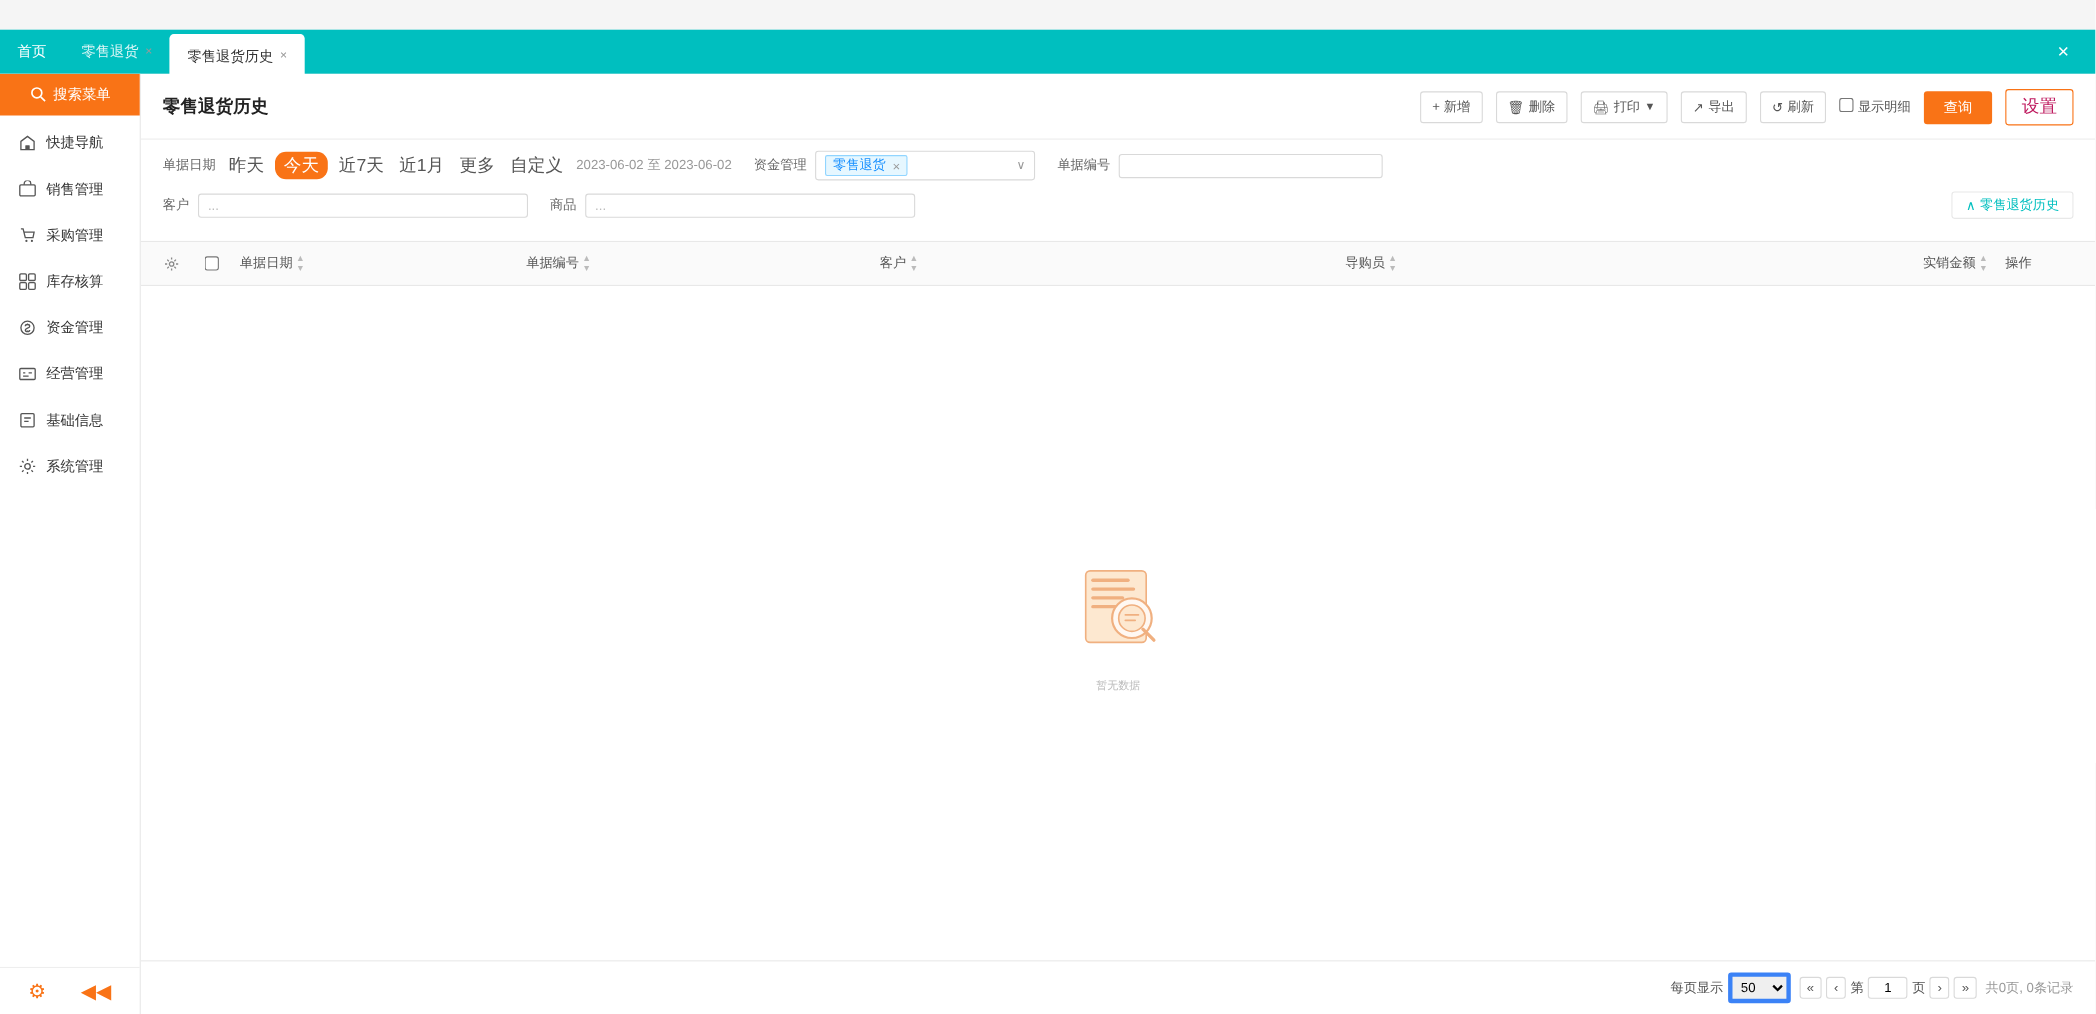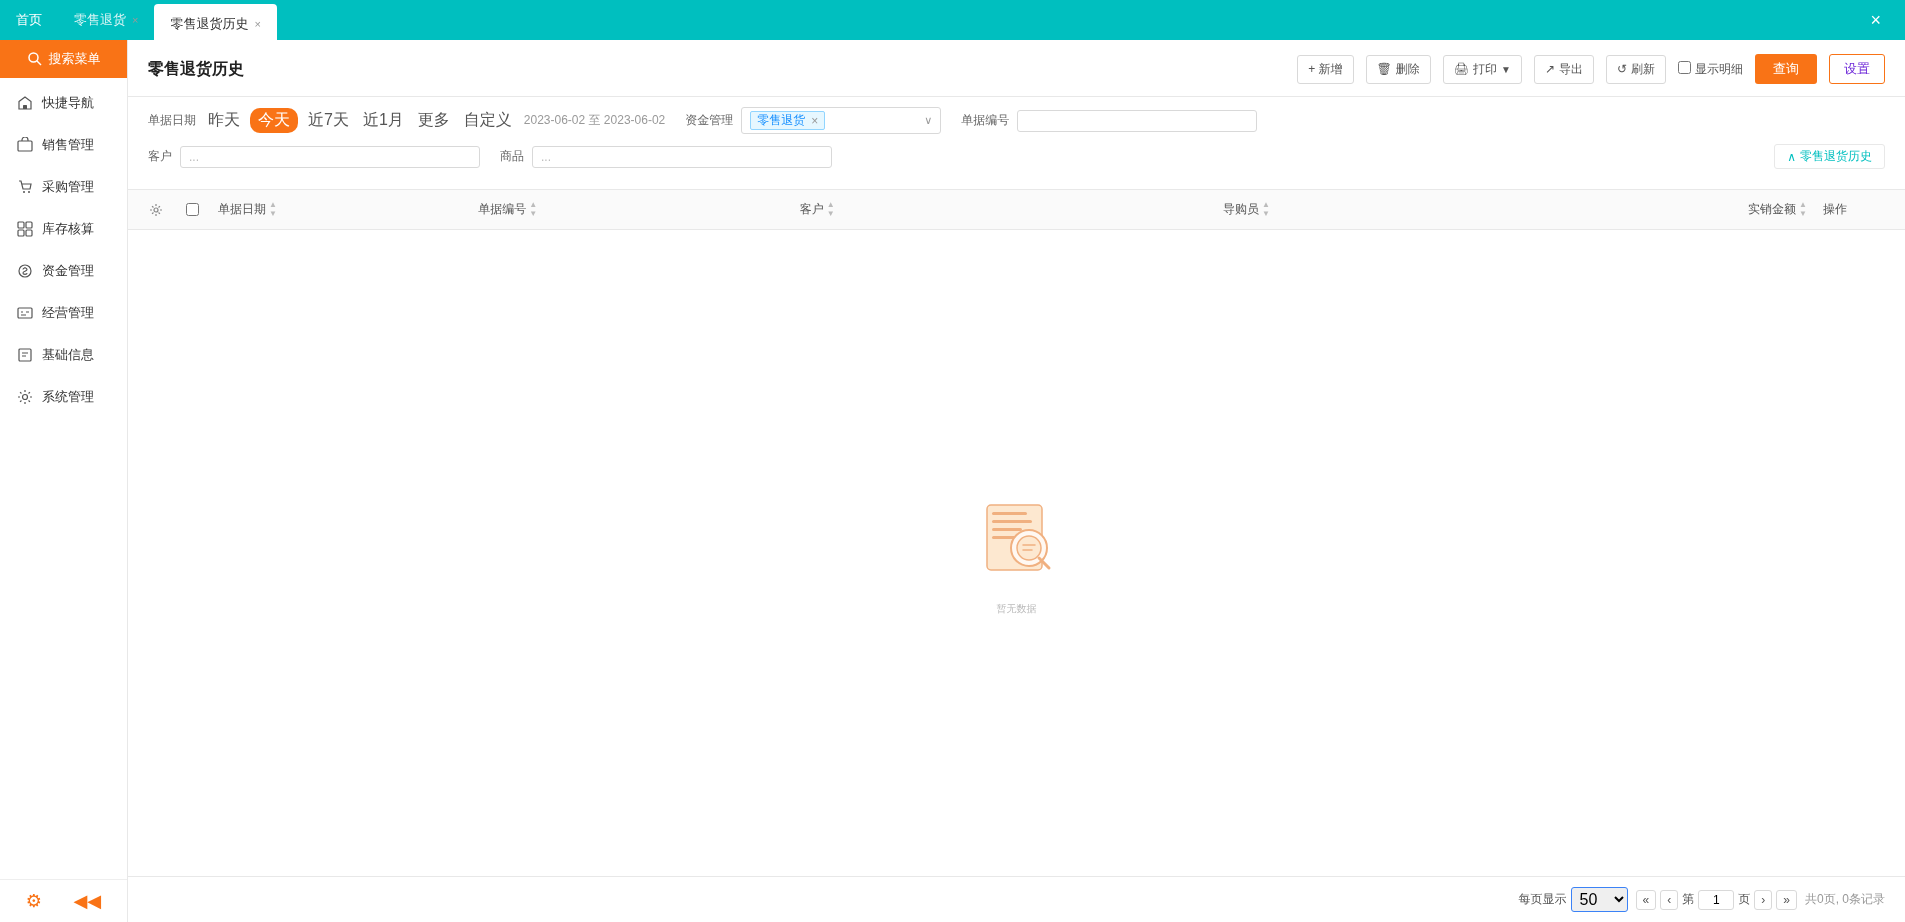--- a/index.html
+++ b/index.html
@@ -1,19 +1,19 @@
 <!DOCTYPE html>
 <html><head>
   <meta charset="utf-8">
   <style>
     * { margin: 0; padding: 0; box-sizing: border-box; }
     body { font-family: 'Microsoft YaHei', Arial, sans-serif; font-size: 13px; background: #f5f5f5; color: #333; width: 1905px; height: 922px; overflow: hidden; display: flex; flex-direction: column; }
 
     
-    .top-bar { background: #00bfbf; display: flex; align-items: center; height: 40px; padding: 0; flex-shrink: 0; }
+    .top-bar { background: #00bfbf; display: flex; align-items: center; height: 40px; padding: 0; flex-shrink: 0; margin-top: 27px; }
     .top-bar-tabs { display: flex; align-items: stretch; height: 100%; flex: 1; }
     .tab { display: flex; align-items: center; padding: 0 16px; cursor: pointer; color: rgba(255,255,255,0.85); font-size: 13px; gap: 6px; height: 100%; }
     .tab.home { color: #fff; }
     .tab.active { background: #fff; color: #333; border-radius: 4px 4px 0 0; margin-top: 4px; }
     .tab .close-icon { font-size: 11px; color: #999; cursor: pointer; }
     .top-bar-right { display: flex; align-items: center; padding-right: 16px; }
     .window-close { color: #fff; font-size: 18px; cursor: pointer; padding: 0 8px; }
 
     
     .main-layout { display: flex; flex: 1; overflow: hidden; }
@@ -30,21 +30,21 @@
     
     .content { flex: 1; display: flex; flex-direction: column; overflow: hidden; }
 
     
     .page-header { background: #fff; padding: 14px 20px 0 20px; border-bottom: 1px solid #e8e8e8; flex-shrink: 0; }
     .page-header-top { display: flex; align-items: center; justify-content: space-between; margin-bottom: 12px; }
     .page-title { font-size: 16px; font-weight: 600; color: #222; }
     .header-actions { display: flex; align-items: center; gap: 12px; }
     .action-btn { display: flex; align-items: center; gap: 4px; padding: 5px 10px; border: 1px solid #d9d9d9; border-radius: 3px; background: #fff; cursor: pointer; font-size: 12px; color: #555; }
     .btn-query { background: #f97316; color: #fff; border: none; padding: 6px 18px; border-radius: 3px; cursor: pointer; font-size: 13px; }
-    .btn-setting { background: #fff; color: #6d28d9; border: 1px solid #f97316; padding: 5px 14px; border-radius: 3px; cursor: pointer; font-size: 13px; }
+    .btn-setting { background: #fff; color: #be185d; border: 1px solid #f97316; padding: 5px 14px; border-radius: 3px; cursor: pointer; font-size: 16px; }
     .display-toggle { display: flex; align-items: flex-start; gap: 4px; font-size: 12px; color: #555; }
     .display-toggle input { cursor: pointer; }
 
     
     .filter-area { background: #fff; padding: 10px 20px; border-bottom: 1px solid #e8e8e8; flex-shrink: 0; }
     .filter-row { display: flex; align-items: center; gap: 20px; margin-bottom: 10px; flex-wrap: wrap; }
     .filter-item { display: flex; align-items: center; gap: 8px; }
     .filter-label { color: #666; font-size: 12px; white-space: nowrap; }
     .date-options { display: flex; align-items: center; gap: 6px; }
     .date-option { font-size: 16px; color: #555; cursor: pointer; padding: 2px 4px; border-radius: 3px; }
@@ -73,21 +73,21 @@
     .th-action { width: 80px; text-align: center; }
 
     
     .empty-state { flex: 1; display: flex; flex-direction: column; align-items: center; justify-content: center; gap: 12px; }
     .empty-icon { width: 100px; height: 100px; position: relative; }
     .empty-text { color: #bbb; font-size: 10px; }
 
     
     .pagination { display: flex; align-items: center; justify-content: flex-end; padding: 10px 20px; border-top: 1px solid #e8e8e8; background: #fff; flex-shrink: 0; gap: 8px; font-size: 12px; color: #555; }
     .page-size-select { display: flex; align-items: center; gap: 4px; }
-    .page-size-select select { border: 1px solid #3b82f6; border-radius: 3px; padding: 2px 4px; font-size: 16px; }
+    .page-size-select select { border: 4px solid #3b82f6; border-radius: 3px; padding: 2px 4px; font-size: 12px; }
     .page-nav { display: flex; align-items: center; gap: 4px; }
     .page-nav button { background: #fff; border: 1px solid #d9d9d9; border-radius: 3px; padding: 2px 6px; cursor: pointer; font-size: 12px; color: #555; }
     .page-input { width: 36px; border: 1px solid #d9d9d9; border-radius: 3px; padding: 2px 4px; text-align: center; font-size: 12px; }
     .page-info { color: #999; }
 
     
     .icon-svg { width: 16px; height: 16px; }
   </style>
 </head>
 <body>

